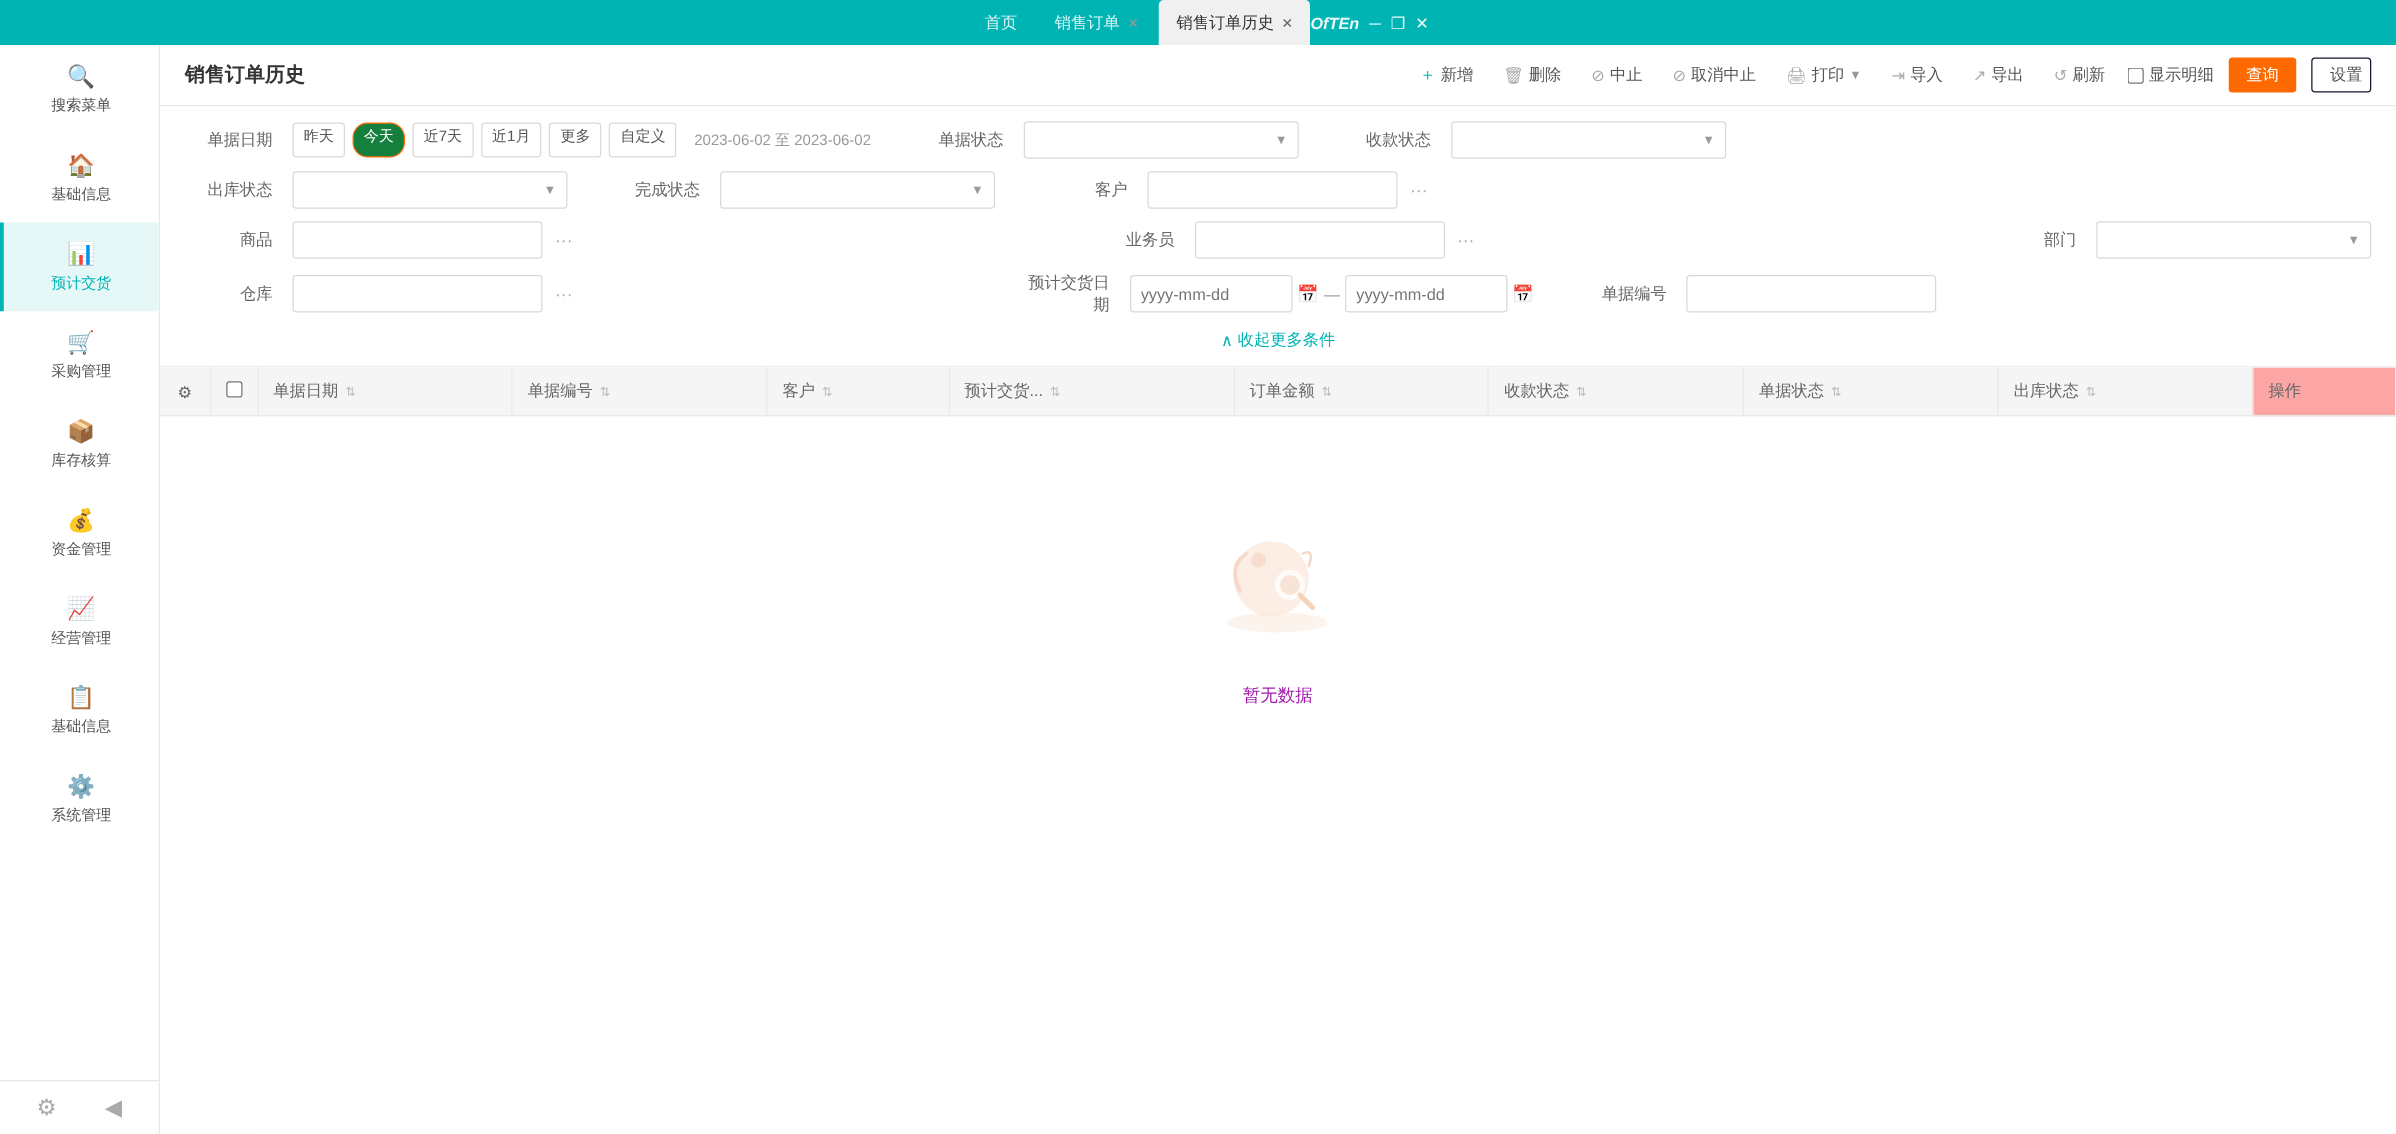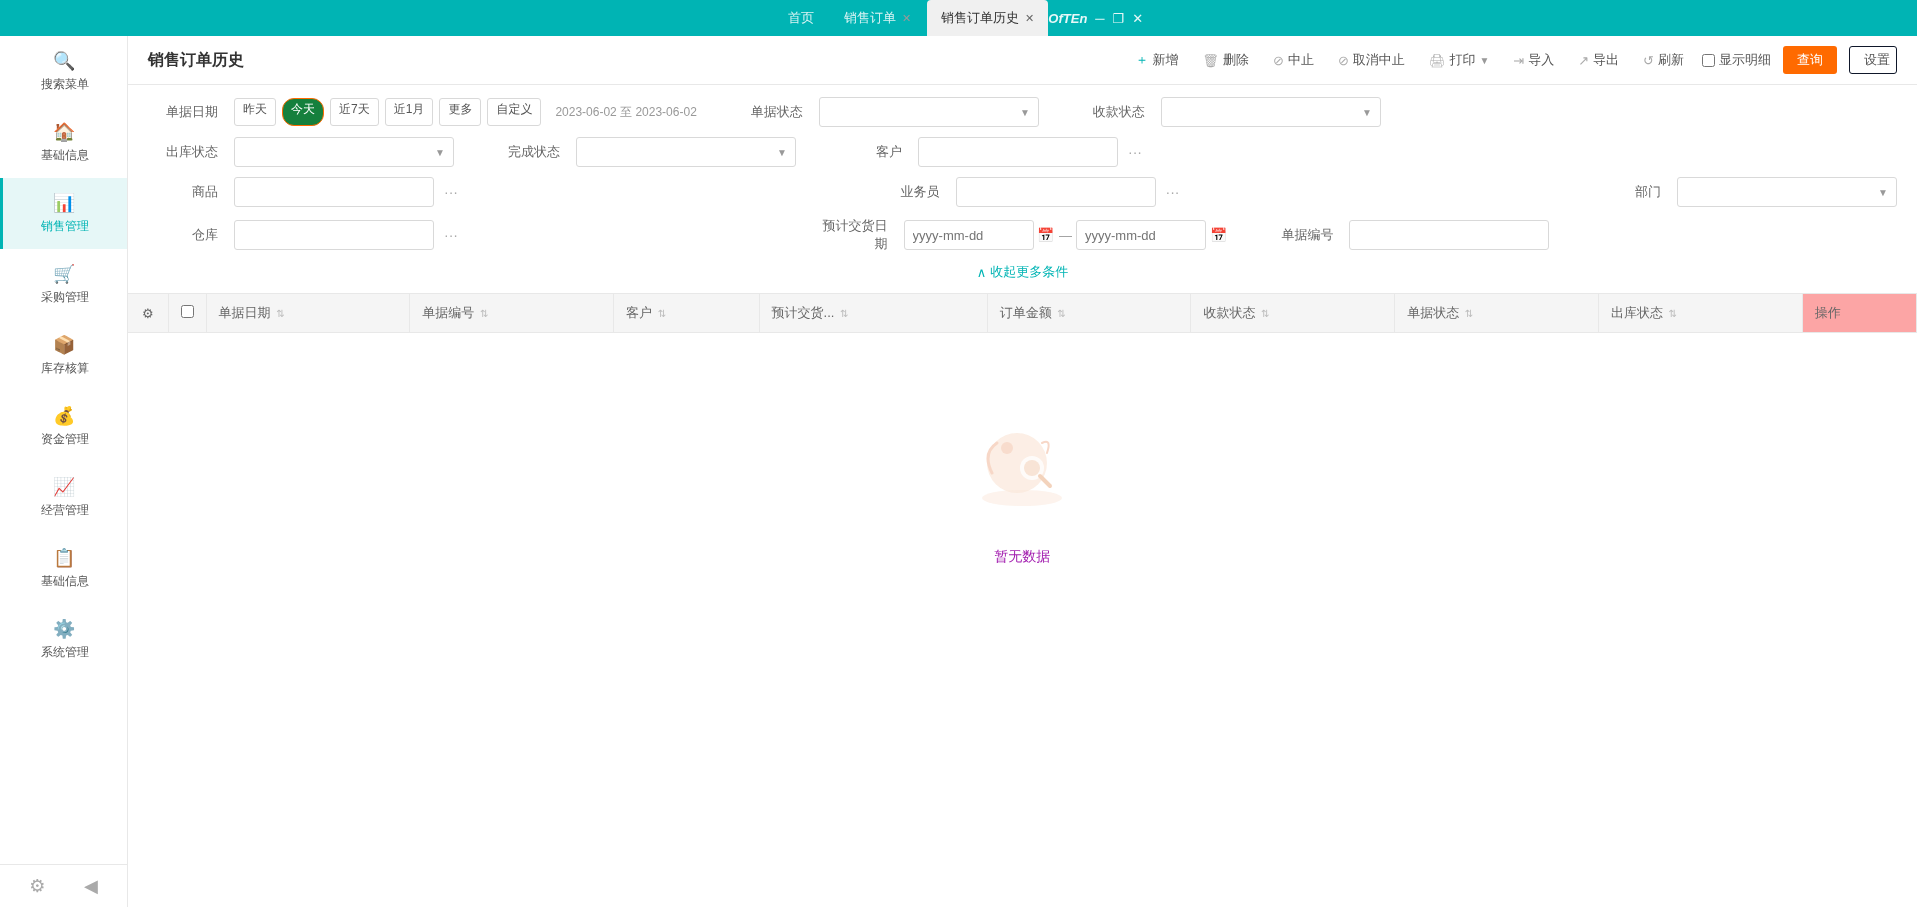--- a/index.html
+++ b/index.html
@@ -107,21 +107,21 @@
     <div class="sidebar-item">
       <span class="sidebar-icon">🔍</span>
       <span>搜索菜单</span>
     </div>
     <div class="sidebar-item">
       <span class="sidebar-icon">🏠</span>
       <span>基础信息</span>
     </div>
     <div class="sidebar-item active">
       <span class="sidebar-icon">📊</span>
-      <span>销售管理</span>
+      <span>预计交货</span>
     </div>
     <div class="sidebar-item">
       <span class="sidebar-icon">🛒</span>
       <span>采购管理</span>
     </div>
     <div class="sidebar-item">
       <span class="sidebar-icon">📦</span>
       <span>库存核算</span>
     </div>
     <div class="sidebar-item">

